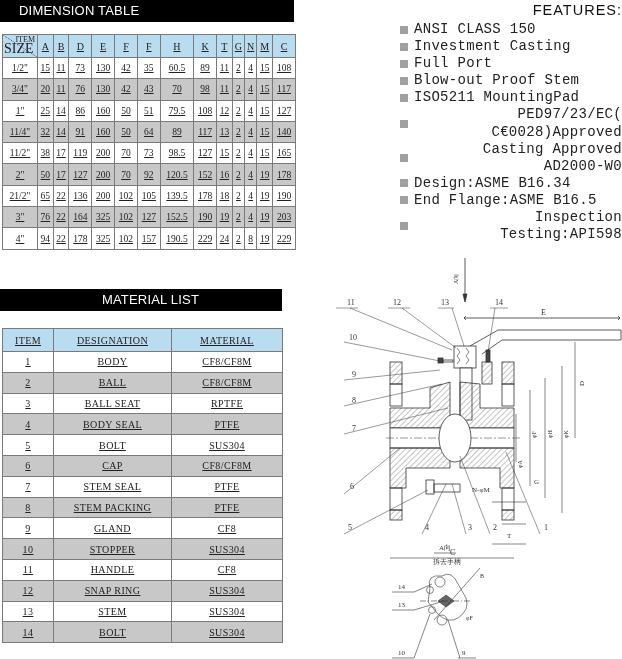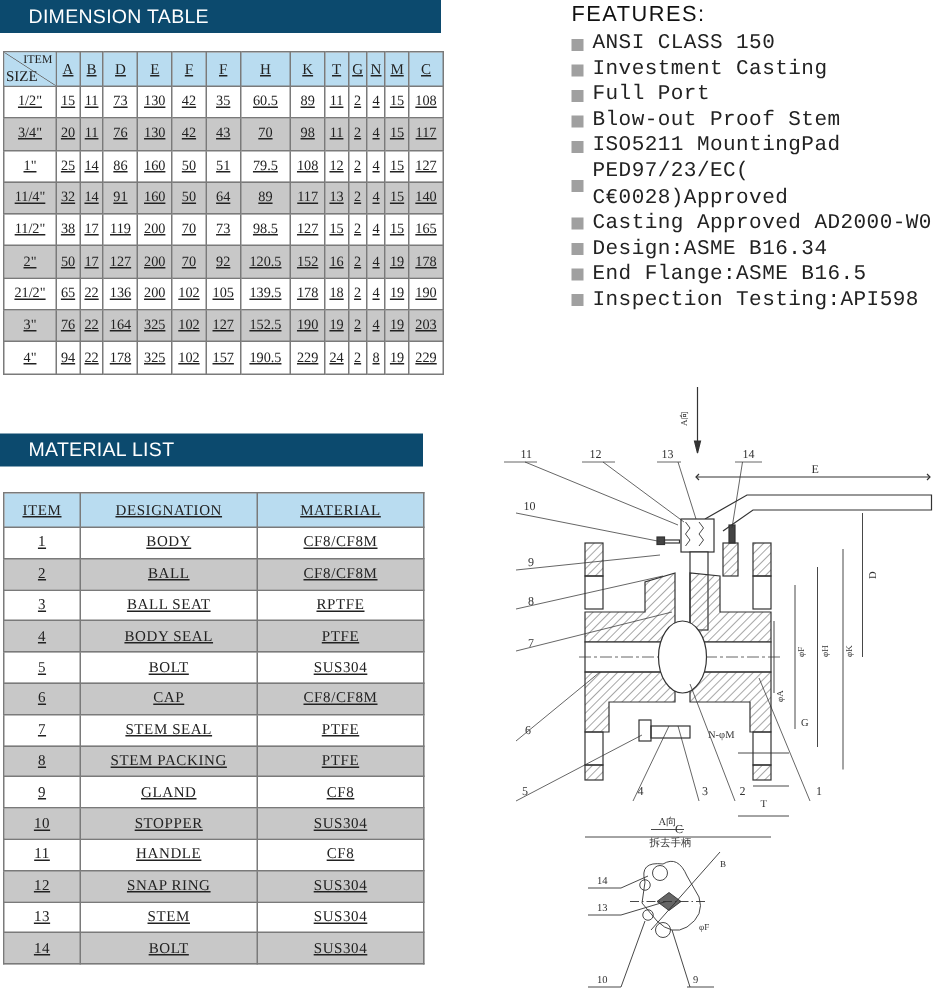--- a/index.html
+++ b/index.html
@@ -1,32 +1,32 @@
 <!DOCTYPE html>
 <html><head>
 <meta charset="utf-8">
 <style>
   html,body{margin:0;padding:0;background:#fff;}
   body{width:622px;height:659px;position:relative;overflow:hidden;font-family:"Liberation Serif",serif;color:#222;}
-  .bar{position:absolute;left:0;height:22px;background:#0c4a6e;color:#fff;font-family:"Liberation Sans",sans-serif;font-size:13px;line-height:22px;padding-left:19px;box-sizing:border-box;letter-spacing:0.2px;}
+  .bar{position:absolute;left:0;height:22px;background:#000000;color:#fff;font-family:"Liberation Sans",sans-serif;font-size:13px;line-height:22px;padding-left:19px;box-sizing:border-box;letter-spacing:0.2px;}
   #dim-bar{top:0;width:294px;}
-  #mat-bar{top:289px;width:282px;}
+  #mat-bar{top:289px;width:282px;text-align:center;}
   table{border-collapse:collapse;position:absolute;text-decoration:underline;}
   #dim-table{left:2px;top:34px;width:294px;font-size:9.5px;}
   #dim-table td,#dim-table th{border:1px solid #7a7a7a;text-align:center;padding:0;height:20.3px;font-weight:normal;}
   #dim-table th{background:#b9dcf0;font-size:10px;height:22px;}
   #dim-table tr.alt td{background:#c8c8c8;}
   .diag{position:relative;width:34px;height:22px;background:linear-gradient(to top right,#b9dcf0 calc(50% - 0.5px),#6a6a6a 50%,#b9dcf0 calc(50% + 0.5px));}
   .diag .it{position:absolute;right:2px;top:0;font-size:8px;}
-  .diag .sz{position:absolute;left:1px;bottom:0;font-size:10px;}
+  .diag .sz{position:absolute;left:1px;bottom:0;font-size:14px;}
   #mat-table{left:2px;top:328px;width:281px;font-size:10px;letter-spacing:0.4px;}
   #mat-table td,#mat-table th{border:1px solid #7a7a7a;text-align:center;padding:0;height:19.8px;font-weight:normal;}
   #mat-table th{background:#b9dcf0;height:22px;font-size:10px;}
   #mat-table tr.alt td{background:#c8c8c8;}
-  #features{position:absolute;left:381px;top:0;}
+  #features{position:absolute;left:400px;top:0;text-align:right;}
   #features h2{margin:0;font-family:"Liberation Sans",sans-serif;font-weight:normal;font-size:14.5px;letter-spacing:1px;color:#111;line-height:20px;}
   #features ul{list-style:none;margin:1px 0 0 0;padding:0;}
   #features li{font-size:14px;line-height:17.1px;display:flex;align-items:center;color:#222;letter-spacing:0.3px;font-family:Liberation Mono, monospace;}
   #features li .sq{width:8px;height:8px;background:#a0a0a0;margin-right:6px;flex:none;}
   #drawing{position:absolute;left:330px;top:258px;width:292px;height:401px;}
   svg text{font-family:"Liberation Serif",serif;}
 </style>
 </head>
 <body>
 

